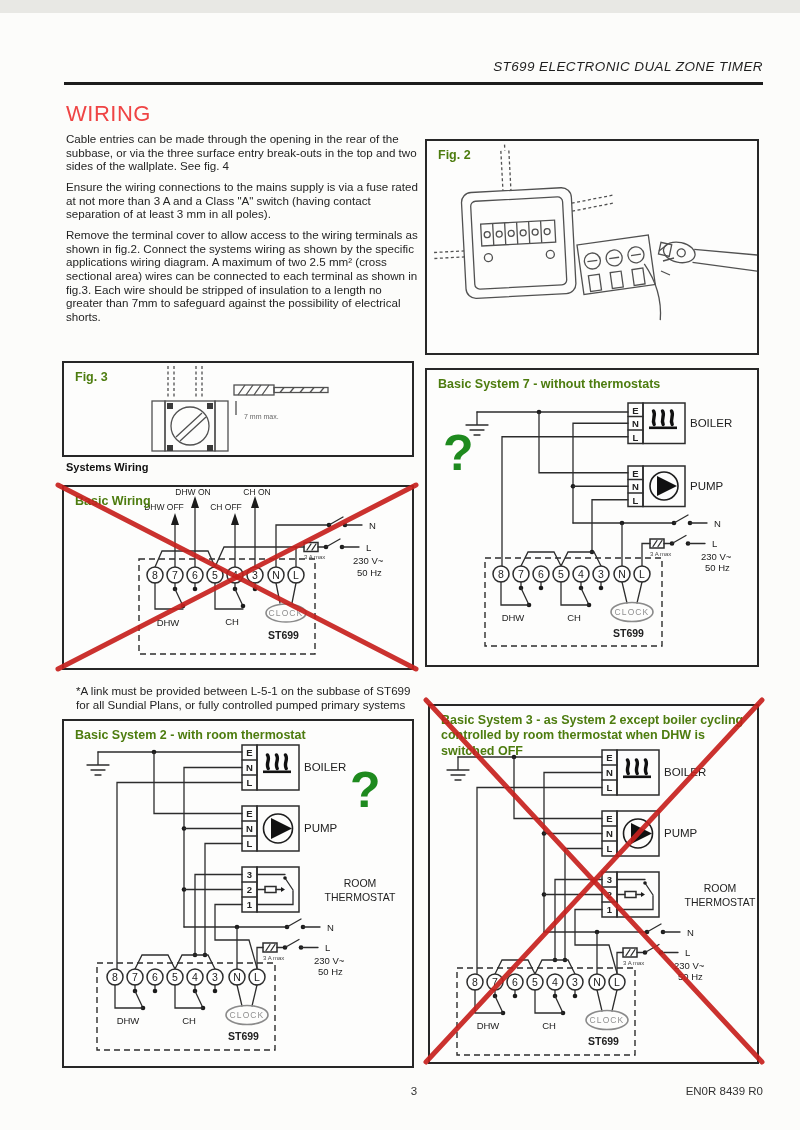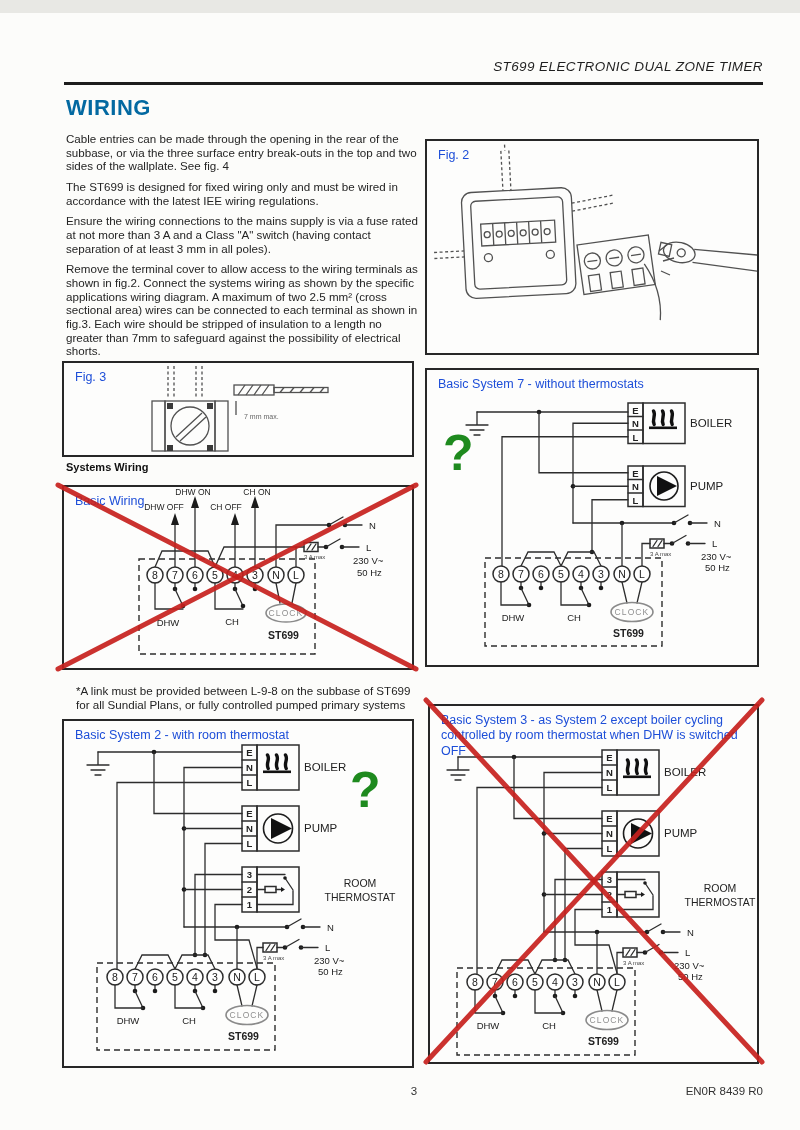--- a/index.html
+++ b/index.html
@@ -1,25 +1,25 @@
 <!DOCTYPE html>
 <html><head>
 <meta charset="utf-8">
 <style>
   html,body{margin:0;padding:0;background:#e8e8e4;}
   .page{position:relative;width:800px;height:1130px;background:#fcfcfa;overflow:hidden;
         font-family:"Liberation Sans",sans-serif;color:#2a2a2a;margin:13px auto;}
   .abs{position:absolute;}
   .hdr{top:46px;right:37px;font-size:13.5px;font-style:italic;letter-spacing:.4px;color:#1f1f1f;}
   .rule{top:69px;left:64px;width:699px;height:2.5px;background:#1c1c1c;}
-  .title{top:82px;left:66px;font-size:22px;font-weight:700;letter-spacing:.5px;color:#0369a1;margin:0;}
+  .title{top:88px;left:66px;font-size:22px;font-weight:400;letter-spacing:.5px;color:#ef4444;margin:0;}
   .paras{top:119px;left:66px;width:352px;font-size:11.6px;line-height:1.18;color:#242424;}
   .paras p{margin:0 0 7px 0;}
   .box{border:2px solid #272727;background:#fdfdfc;box-sizing:border-box;}
-  .dtitle{position:absolute;top:7px;left:11px;font-size:12.5px;color:#1d4ed8;line-height:1.22;z-index:2;}
+  .dtitle{position:absolute;top:7px;left:11px;font-size:12.5px;color:#4d7c0f;line-height:1.22;z-index:2;font-weight:bold;}
   .swhead{top:448px;left:66px;font-size:11px;font-weight:700;color:#111;margin:0;}
   .note{top:659px;left:76px;width:342px;font-size:11.6px;line-height:1.2;color:#242424;}
   .footer-num{top:1072px;left:64px;width:700px;text-align:center;font-size:11.5px;color:#333;}
   .footer-ref{top:1072px;right:37px;font-size:11.5px;color:#333;}
   .qmark{font-size:50px;font-weight:700;color:#1e8a1e;line-height:1;z-index:3;}
   .xover{z-index:5;pointer-events:none;}
   .xover line{stroke:#c7211e;stroke-width:5;stroke-linecap:round;opacity:.92;}
   svg text{font-family:"Liberation Sans",sans-serif;fill:#222;}
   .w{fill:none;stroke:#2d2d2d;stroke-width:1.3;stroke-linecap:round;}
   .cell{fill:none;stroke:#2d2d2d;stroke-width:1.5;}
@@ -45,21 +45,20 @@
 </svg>
 
 <div class="page">
 
   <div class="abs hdr">ST699 ELECTRONIC DUAL ZONE TIMER</div>
   <div class="abs rule"></div>
   <h1 class="abs title">WIRING</h1>
 
   <div class="abs paras">
     <p>Cable entries can be made through the opening in the rear of the subbase, or via the three surface entry break-outs in the top and two sides of the wallplate.  See fig. 4</p>
-    <p>The ST699 is designed for fixed wiring only and must be wired in accordance with the latest IEE wiring regulations.</p>
     <p>Ensure the wiring connections to the mains supply is via a fuse rated at not more than 3 A and a Class "A" switch (having contact separation of at least 3 mm in all poles).</p>
     <p>Remove the terminal cover to allow access to the wiring terminals as shown in fig.2. Connect the systems wiring as shown by the specific applications wiring diagram.  A maximum of two 2.5 mm² (cross sectional area) wires can be connected to each terminal as shown in fig.3. Each wire should be stripped of insulation to a length no greater than 7mm to safeguard against the possibility of electrical shorts.</p>
   </div>
 
   <div class="abs box" style="left:425px;top:126px;width:334px;height:216px;">
     <div class="dtitle">Fig. 2</div>
     <svg width="330" height="212" viewBox="0 0 330 212">
       <g transform="translate(34,52) rotate(-3)">
         <rect x="0" y="0" width="110" height="106" rx="10" class="sk"></rect>
         <rect x="9" y="9" width="92" height="88" rx="5" class="sk"></rect>
@@ -213,21 +212,21 @@
         <text class="clk" x="222" y="129">CLOCK</text>
         <text class="t10 bold" x="204" y="152">ST699</text>
       </g>
     </svg>
   </div>
   <svg class="abs xover" style="left:48px;top:462px;" width="378" height="204" viewBox="0 0 378 204">
     <line x1="10" y1="10" x2="368" y2="194"></line>
       <line x1="368" y1="10" x2="10" y2="194"></line>
   </svg>
 
-  <p class="abs note">*A link must be provided between L-9-8 on the subbase of ST699 for all Sundial Plans, or fully controlled pumped primary systems</p>
+  <p class="abs note">*A link must be provided between L-5-1 on the subbase of ST699 for all Sundial Plans, or fully controlled pumped primary systems</p>
 
   <div class="abs box" style="left:425px;top:355px;width:334px;height:299px;">
     <div class="dtitle">Basic System 7 - without thermostats</div>
     <div class="abs qmark" style="left:16px;top:58px;">?</div>
     <svg width="330" height="295" viewBox="0 0 330 295">
       <g>
         <path class="w" d="M50 42 V55 M39 55 H61 M43 60 H57 M47 65 H53"></path>
       </g>
       <g>
         <path class="w" d="M50 42 H201"></path>

